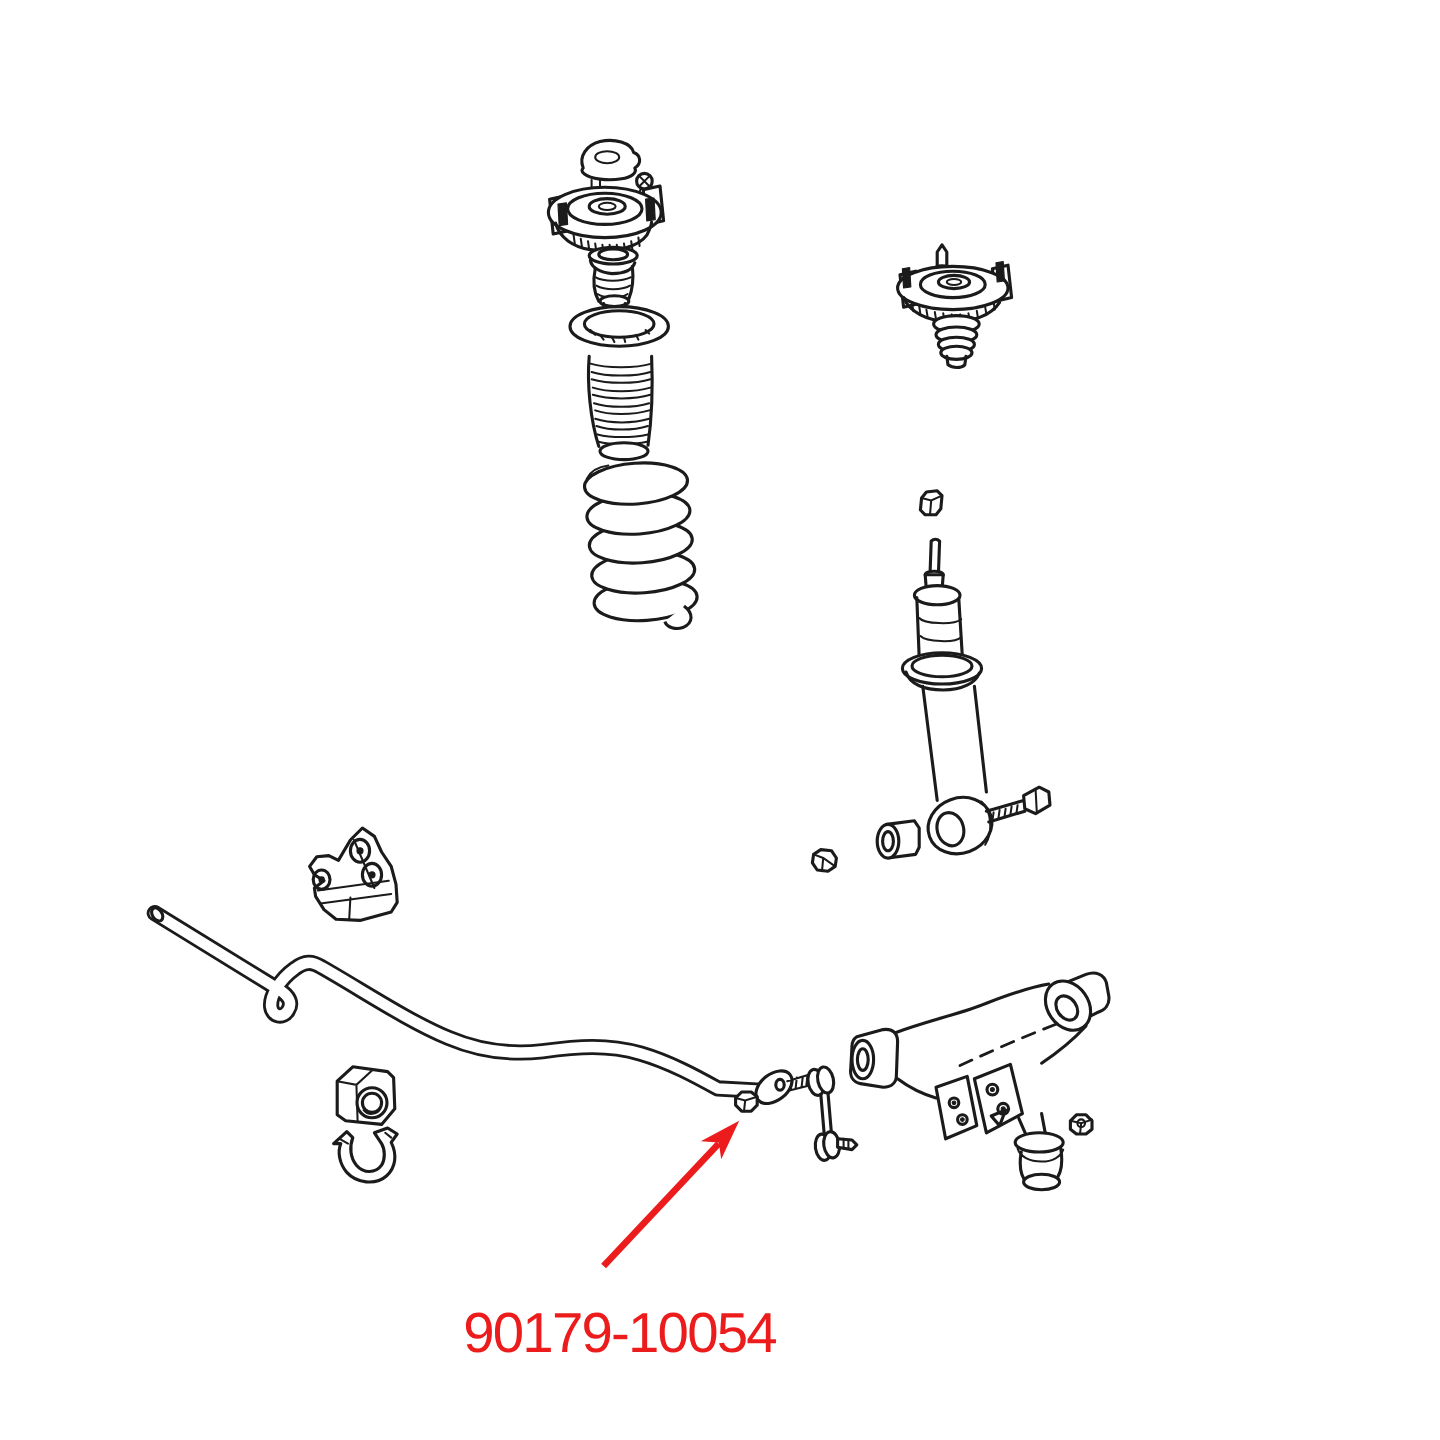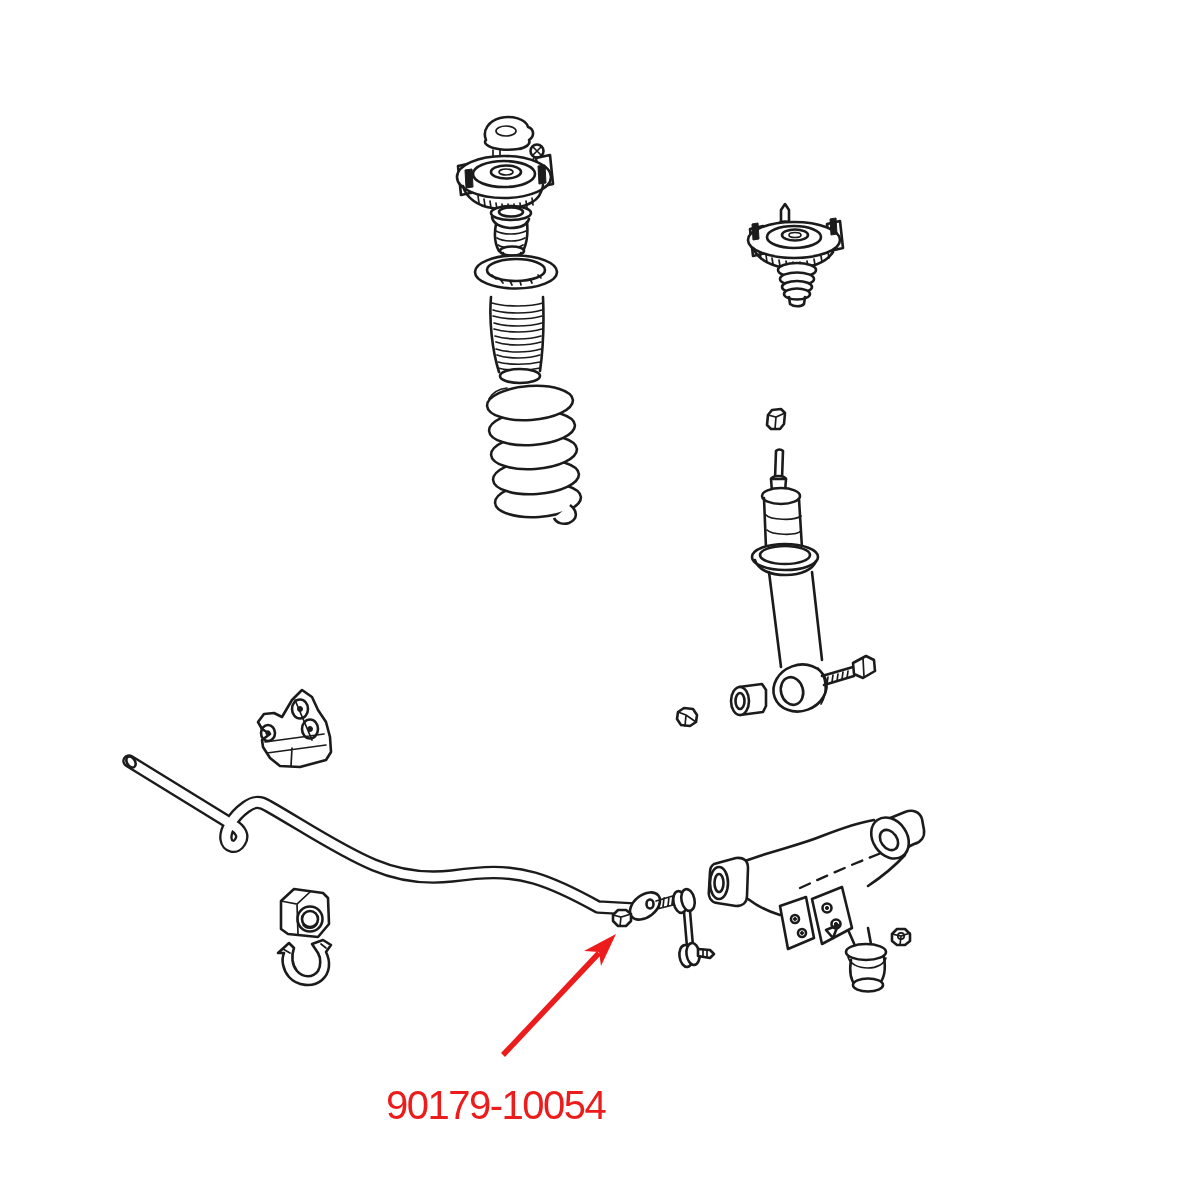--- a/index.html
+++ b/index.html
@@ -20,21 +20,21 @@
   .tube-outer { fill: none; stroke: var(--line, #1b1b1b); stroke-width: 13.5; stroke-linecap: round; stroke-linejoin: round; }
   .tube-inner { fill: none; stroke: #ffffff; stroke-width: 8.8; stroke-linecap: round; stroke-linejoin: round; }
   .accent-fill   { fill: var(--accent, #ed1c1c); }
   .accent-stroke { stroke: var(--accent, #ed1c1c); stroke-width: 5.5; fill: none; }
   .part-label {
     position: absolute;
     left: 386px;
     top: 1083px;
     color: var(--accent, #ed1c1c);
     font-family: "Liberation Sans", sans-serif;
-    font-size: 40px;
+    font-size: 47px;
     letter-spacing: -1.5px;
     white-space: nowrap;
   }
 </style>
 </head>
 <body>
 
 <div class="canvas">
   <svg width="1200" height="1200" viewBox="0 0 1200 1200">
 

